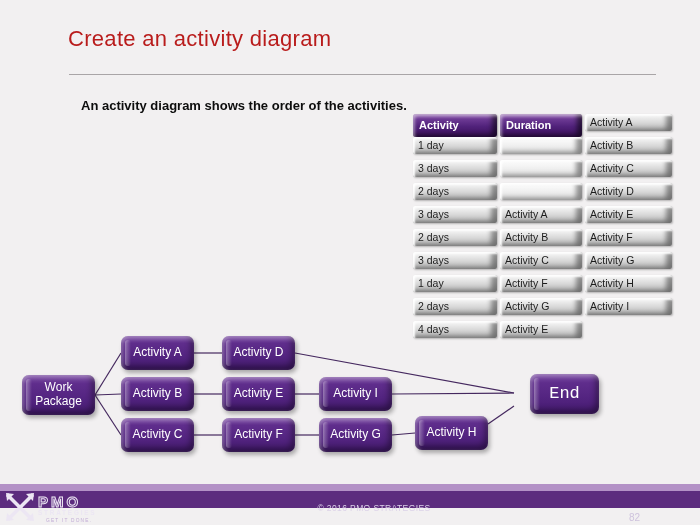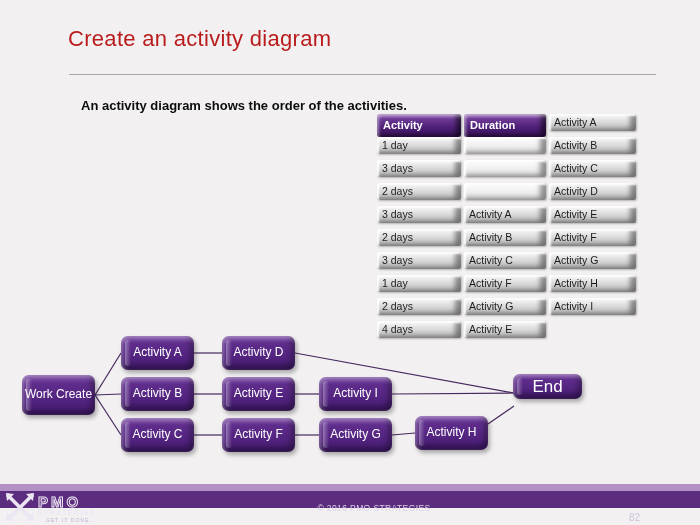--- a/index.html
+++ b/index.html
@@ -9,21 +9,21 @@
   }
   
   .title{
     position:absolute;left:68px;top:26px;margin:0;font-size:22px;font-weight:400;
     color:#b91c1c;letter-spacing:.3px;
   }
   .title-rule{position:absolute;left:69px;top:74px;width:587px;height:1px;background:#a9a5a7;}
   .subtitle{position:absolute;left:69px;top:86px;margin:12px;font-size:13px;font-weight:bold;color:#0d0d0d;}
   
   .tbl{
-    position:absolute;left:377px;top:114px;display:grid;
+    position:absolute;left:413px;top:114px;display:grid;
     grid-template-columns:84px 82px 87px;column-gap:3px;row-gap:6px;
     grid-auto-rows:17px;font-size:10.5px;
   }
   .hcell{
     height:23px;line-height:23px;padding-left:6px;box-sizing:border-box;
     background:linear-gradient(180deg,#a678c0 0%,#6d3a94 22%,#50217a 55%,#3a1058 100%);
     border-radius:3px;color:#fff;font-weight:bold;font-size:11px;
     box-shadow:inset 2px 2px 3px rgba(255,255,255,.45),inset -5px -2px 5px rgba(0,0,0,.55),1px 1px 2px rgba(0,0,0,.35);
   }
   .dcell{
@@ -117,31 +117,31 @@
         <line x1="194" y1="435" x2="222" y2="435"></line>
         <line x1="295" y1="394" x2="319" y2="394"></line>
         <line x1="295" y1="435" x2="319" y2="435"></line>
         <line x1="392" y1="435" x2="415" y2="433"></line>
         <line x1="295" y1="353" x2="514" y2="393"></line>
         <line x1="392" y1="394" x2="514" y2="393"></line>
         <line x1="488" y1="424" x2="514" y2="406"></line>
       </g>
     </svg>
 
-    <div class="node" style="left:22px;top:375px;width:73px;height:40px;">Work Create</div>
+    <div class="node" style="left:22px;top:375px;width:73px;height:40px;">Work Package</div>
     <div class="node" style="left:121px;top:336px;width:73px;height:34px;">Activity A</div>
     <div class="node" style="left:222px;top:336px;width:73px;height:34px;">Activity D</div>
     <div class="node" style="left:121px;top:377px;width:73px;height:34px;">Activity B</div>
     <div class="node" style="left:222px;top:377px;width:73px;height:34px;">Activity E</div>
     <div class="node" style="left:319px;top:377px;width:73px;height:34px;">Activity I</div>
     <div class="node" style="left:121px;top:418px;width:73px;height:34px;">Activity C</div>
     <div class="node" style="left:222px;top:418px;width:73px;height:34px;">Activity F</div>
     <div class="node" style="left:319px;top:418px;width:73px;height:34px;">Activity G</div>
     <div class="node" style="left:415px;top:416px;width:73px;height:34px;">Activity H</div>
-    <div class="node node-end" style="left:513px;top:374px;width:69px;height:25px;">End</div>
+    <div class="node node-end" style="left:530px;top:374px;width:69px;height:40px;font-family:Liberation Mono, monospace;">End</div>
   </div>
 
   <div class="footer-stripe"></div>
   <div class="footer-bar">
     <svg class="logo" width="96" height="33" viewBox="0 0 96 33">
       <g fill="#ece6f3">
         <polygon points="3,1 28,26 26,29 1,4"></polygon>
         <polygon points="27,1 29,4 4,29 2,26"></polygon>
         <polygon points="1,1 9,2 2,9"></polygon>
         <polygon points="29,1 28,9 21,2"></polygon>

